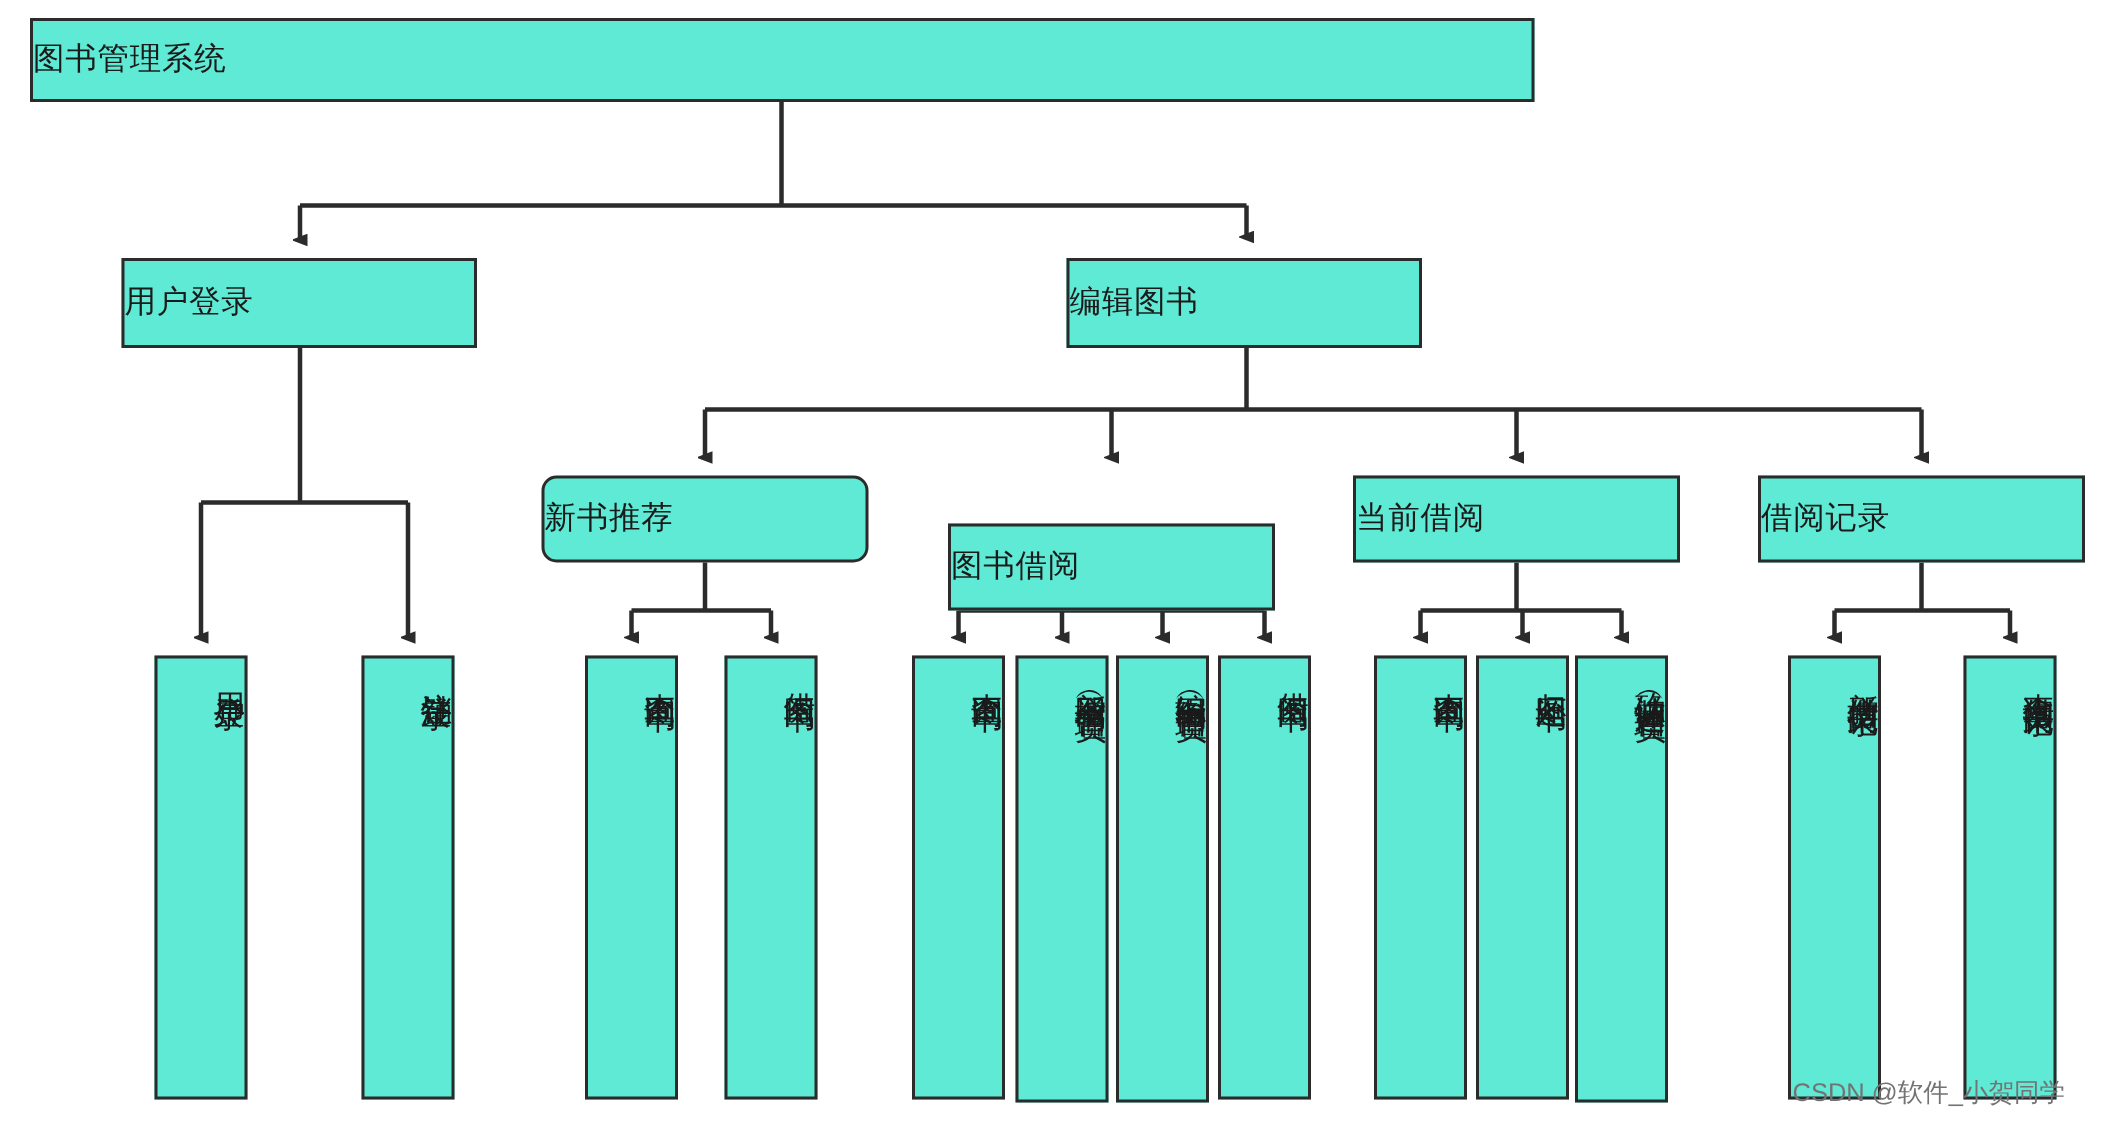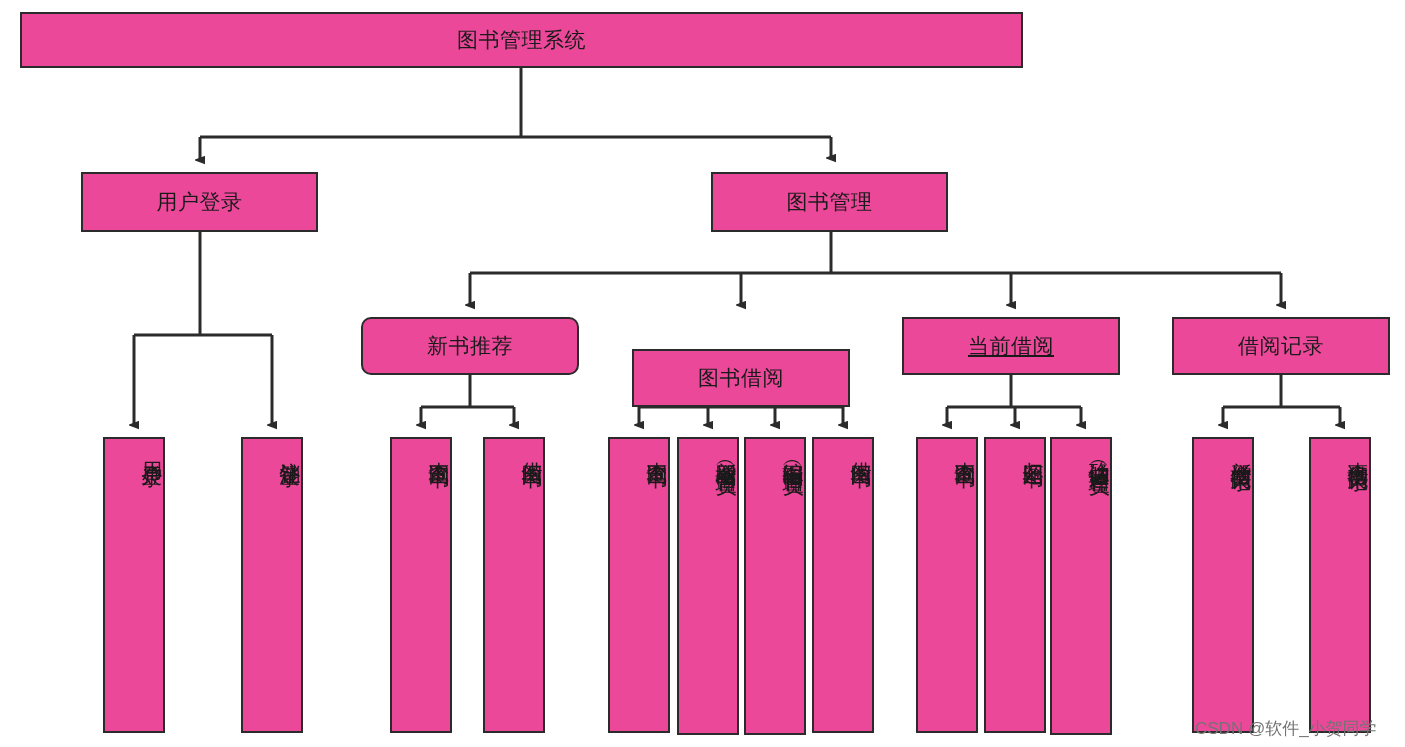--- a/index.html
+++ b/index.html
@@ -23,24 +23,23 @@
     position: absolute;
     left: 0;
     top: 0;
     width: 1405px;
     height: 747px;
   }
   .node-box {
     position: absolute;
     box-sizing: border-box;
     border: 2px solid #2b2b2b;
-    background: #ec4899;
+    background: #5eead4;
     display: flex;
     align-items: center;
-    justify-content: center;
     color: #1a1a1a;
   }
   .node-label {
     font-family: "Liberation Sans", sans-serif;
     color: #1a1a1a;
     line-height: 1.18;
     letter-spacing: 0.5px;
     white-space: pre;
     text-align: center;
   }
@@ -127,30 +126,30 @@
   </svg>
 
   <div class="node-box node-horizontal" id="node-root" style="left: 20px; top: 12px; width: 1003px; height: 56px;">
     <span class="node-label">图书管理系统</span>
   </div>
 
   <div class="node-box node-horizontal" id="node-l2-0" style="left: 81px; top: 172px; width: 237px; height: 60px;">
     <span class="node-label">用户登录</span>
   </div>
   <div class="node-box node-horizontal" id="node-l2-1" style="left: 711px; top: 172px; width: 237px; height: 60px;">
-    <span class="node-label">图书管理</span>
+    <span class="node-label">编辑图书</span>
   </div>
 
   <div class="node-box node-horizontal" id="node-l3-0" style="left: 361px; top: 317px; width: 218px; height: 58px; border-radius: 10px;">
     <span class="node-label">新书推荐</span>
   </div>
   <div class="node-box node-horizontal" id="node-l3-1" style="left: 632px; top: 317px; width: 218px; height: 58px; margin-top: 32px;">
     <span class="node-label">图书借阅</span>
   </div>
-  <div class="node-box node-horizontal" id="node-l3-2" style="left: 902px; top: 317px; width: 218px; height: 58px; text-decoration: underline;">
+  <div class="node-box node-horizontal" id="node-l3-2" style="left: 902px; top: 317px; width: 218px; height: 58px;">
     <span class="node-label">当前借阅</span>
   </div>
   <div class="node-box node-horizontal" id="node-l3-3" style="left: 1172px; top: 317px; width: 218px; height: 58px;">
     <span class="node-label">借阅记录</span>
   </div>
 
   <div class="node-box node-vertical" id="node-leaf-0" style="left: 103px; top: 437px; width: 62px; height: 296px;">
     <span class="node-label">用户登录</span>
   </div>
   <div class="node-box node-vertical" id="node-leaf-1" style="left: 241px; top: 437px; width: 62px; height: 296px;">

